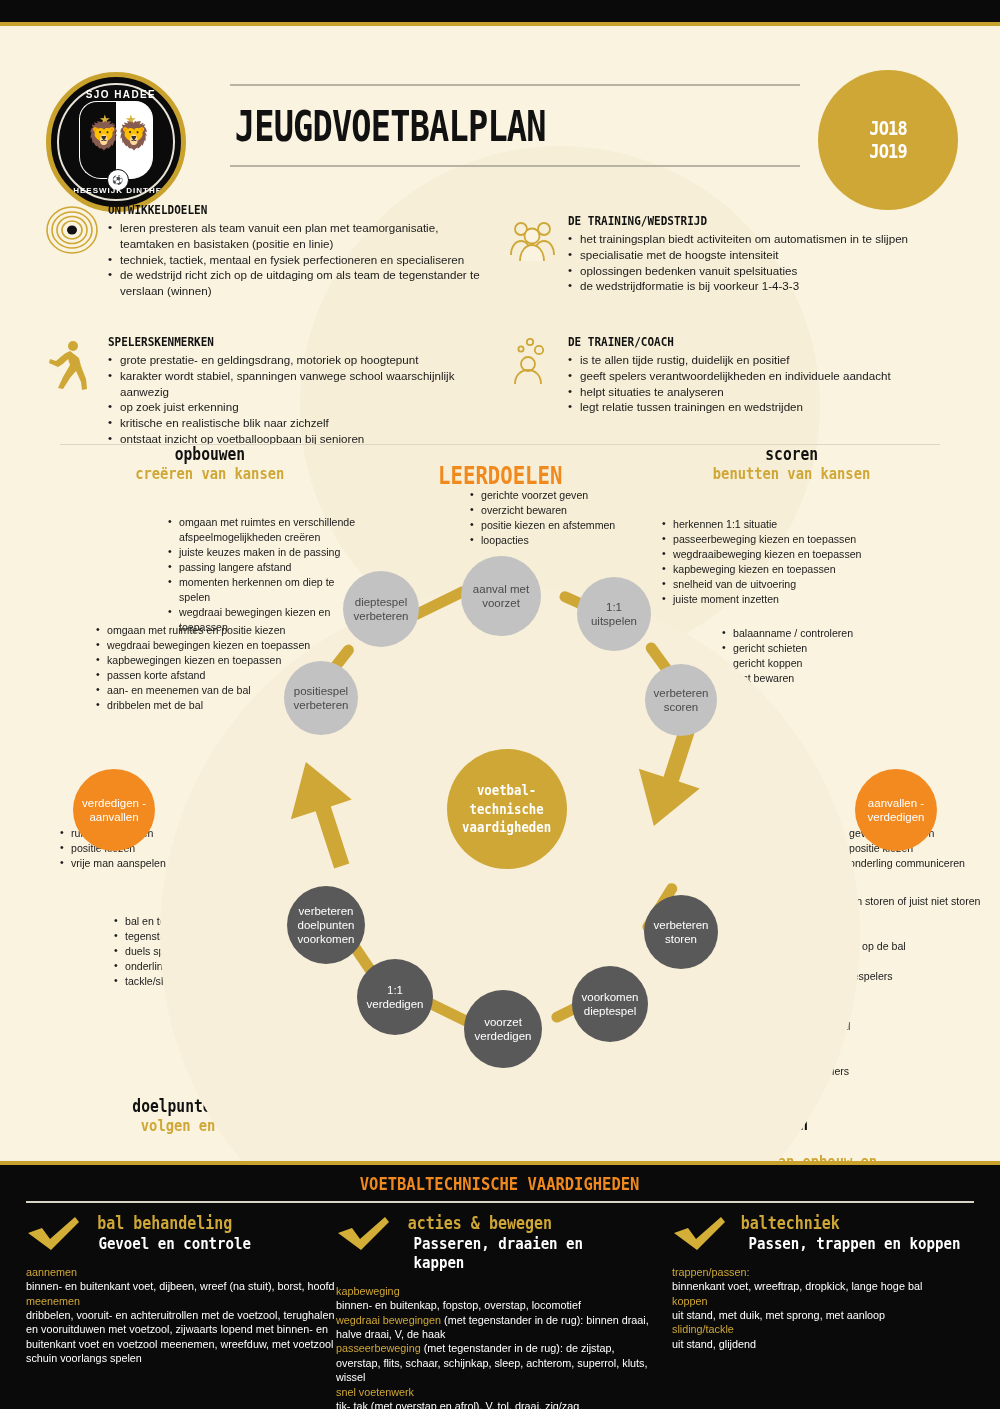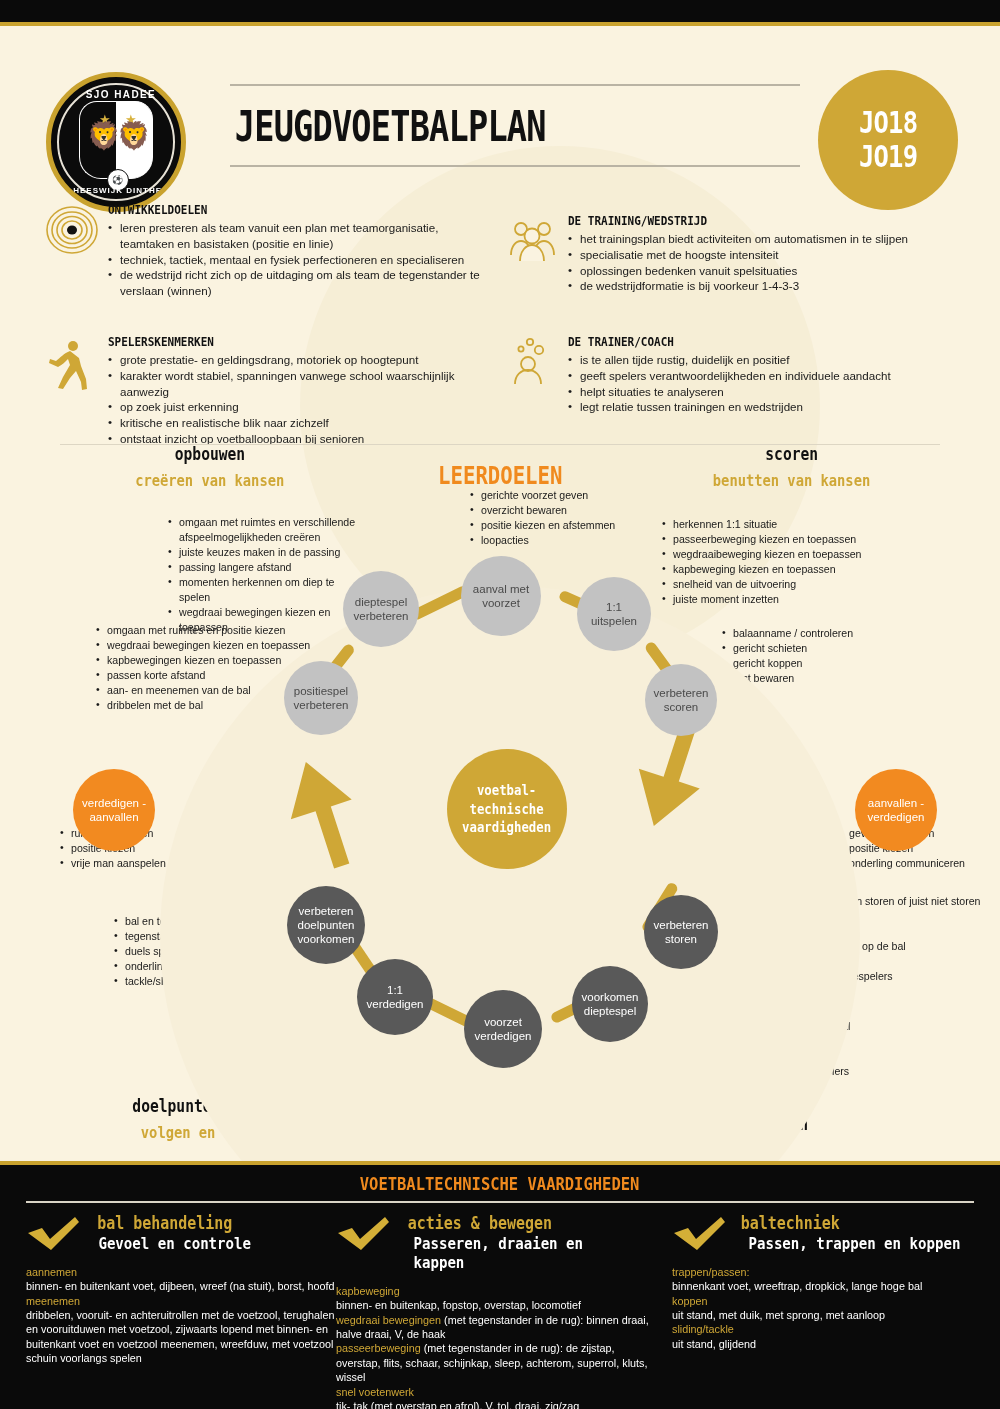--- a/index.html
+++ b/index.html
@@ -59,21 +59,21 @@
   .main-title{
     font-family:"DejaVu Sans Mono", monospace;
     font-weight:bold;font-size:42px;letter-spacing:-1px;color:#111;
     padding:16px 6px 14px 6px;transform:scaleX(0.80);transform-origin:left center;
     white-space:nowrap;
   }
   .badge{
     position:absolute;right:42px;top:44px;width:140px;height:140px;border-radius:50%;
     background:#cfa736;color:#fff;display:flex;flex-direction:column;
     align-items:center;justify-content:center;
-    font-family:"DejaVu Sans Mono", monospace;font-weight:bold;font-size:30px;line-height:1.15;
+    font-family:"DejaVu Sans Mono", monospace;font-weight:bold;font-size:20px;line-height:1.15;
     letter-spacing:-1px;
   }
   .badge span{transform:scaleX(0.85);}
 
   
   .blocks{position:absolute;left:0;top:176px;width:1000px;}
   .blk{position:absolute;}
   .blk .ico{position:absolute;left:0;top:2px;width:52px;height:52px;color:#cfa736;}
   .blk h3{
     font-family:"DejaVu Sans Mono", monospace;font-size:12.5px;color:#111;font-weight:bold;
@@ -92,21 +92,21 @@
   
   .leer-title{
     position:absolute;left:0;top:436px;width:1000px;text-align:center;
     font-family:"DejaVu Sans Mono", monospace;font-weight:bold;font-size:24px;color:#f08a1e;
     letter-spacing:0px;
   }
   .leer-title span{display:inline-block;transform:scaleX(0.86);}
 
   .quad-h{position:absolute;text-align:center;width:360px;}
   .quad-h .t1{font-family:"DejaVu Sans Mono", monospace;font-weight:bold;font-size:17px;color:#111;}
-  .quad-h .t2{font-family:"DejaVu Sans Mono", monospace;font-weight:bold;font-size:16px;color:#cfa736;margin-top:7px;}
+  .quad-h .t2{font-family:"DejaVu Sans Mono", monospace;font-weight:bold;font-size:16px;color:#cfa736;margin-top:0;}
   .quad-h .t1 span,.quad-h .t2 span{display:inline-block;transform:scaleX(0.86);}
 
   .phase{position:absolute;text-align:center;width:240px;}
   .phase .p1{font-family:"DejaVu Sans Mono", monospace;font-weight:bold;font-size:19px;color:#f08a1e;}
   .phase .p2{font-family:"DejaVu Sans Mono", monospace;font-weight:bold;font-size:17px;color:#cfa736;margin-top:1px;}
   .phase .p3{font-family:"DejaVu Sans Mono", monospace;font-weight:bold;font-size:19px;color:#f08a1e;margin-top:1px;}
   .phase div span{display:inline-block;transform:scaleX(0.86);}
 
   
   .node{

